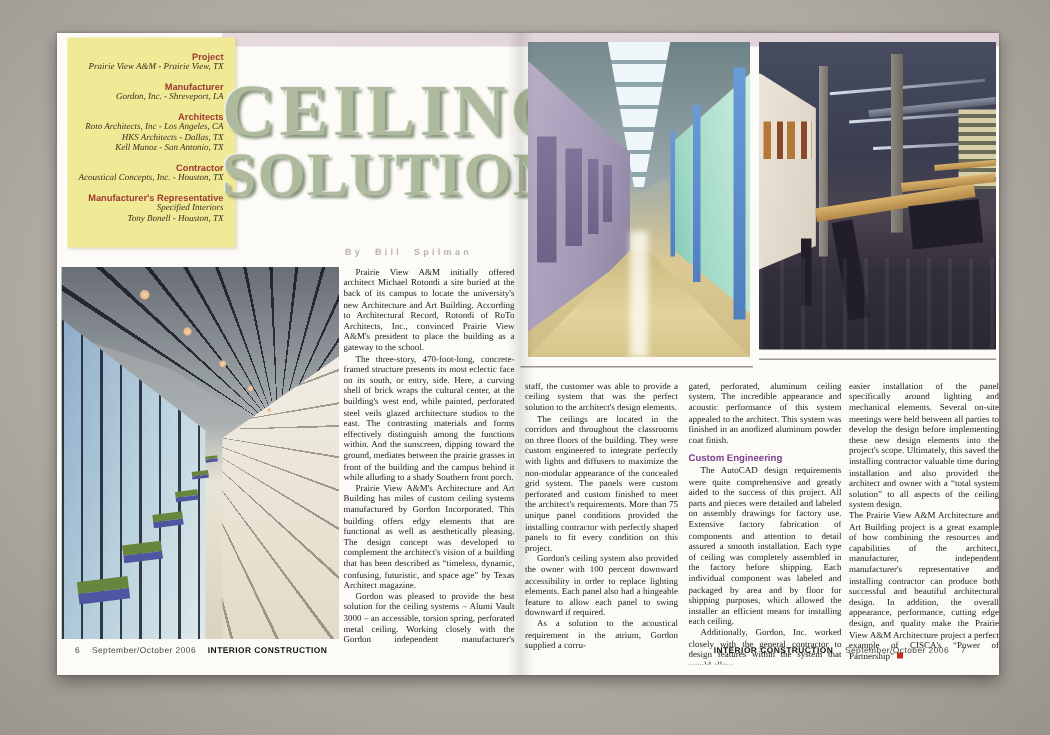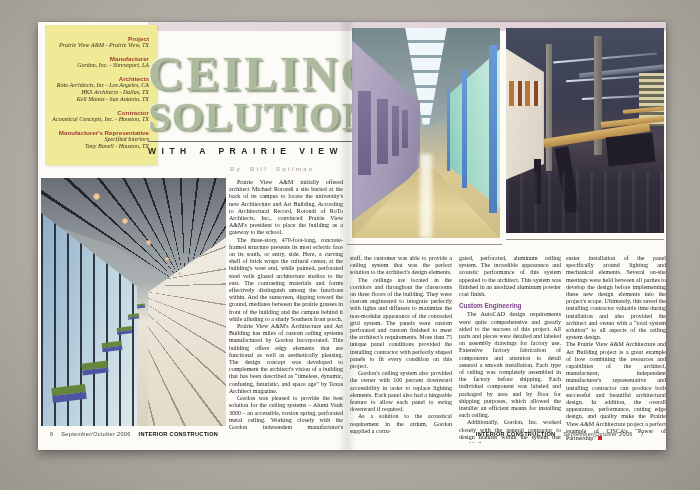--- a/index.html
+++ b/index.html
@@ -152,21 +152,20 @@
       <div class="sb-head">Contractor</div>
       <div class="sb-line">Acoustical Concepts, Inc. - Houston, TX</div>
       <div class="sb-head">Manufacturer's Representative</div>
       <div class="sb-line">Specified Interiors</div>
       <div class="sb-line">Tony Bonell - Houston, TX</div>
     </div>
 
     <div class="title-block">
       <div class="t1">CEILING</div>
       <div class="t2">SOLUTIONS</div>
-      <div class="subtitle">WITH A PRAIRIE VIEW</div>
     </div>
     <div class="byline">By Bill Spilman</div>
 
     <div class="photo ph-atrium">
       <div class="at-ceiling"></div>
       <div class="at-beams"></div>
       <div class="at-glass"></div>
       <div class="at-mullions"></div>
       <div class="at-wall"></div>
       <div class="at-rails"></div>

